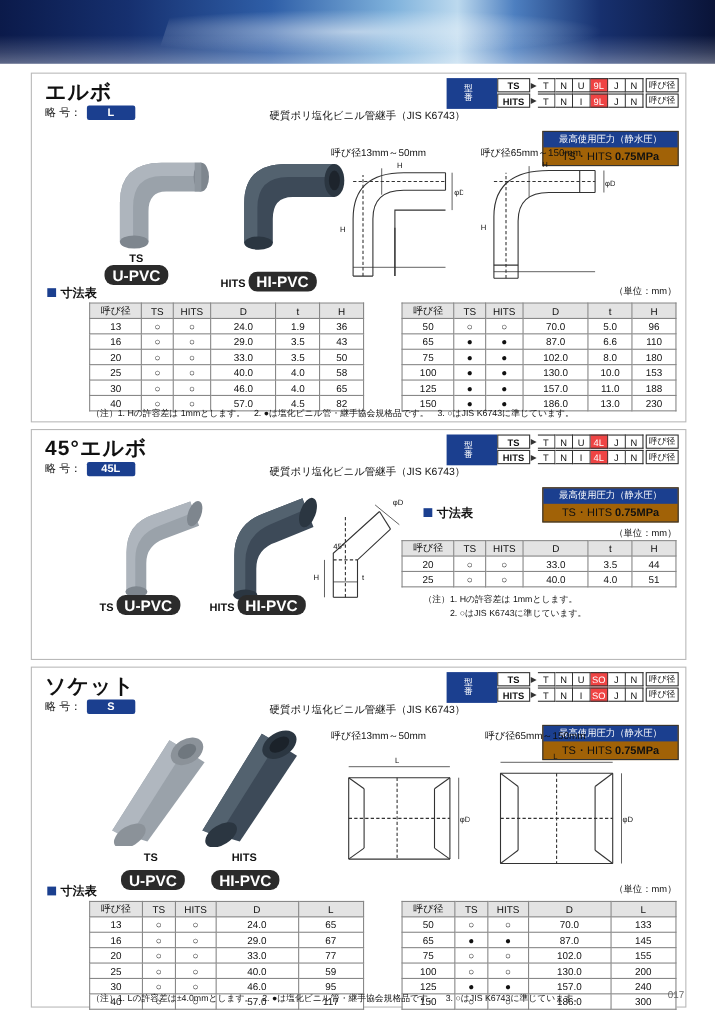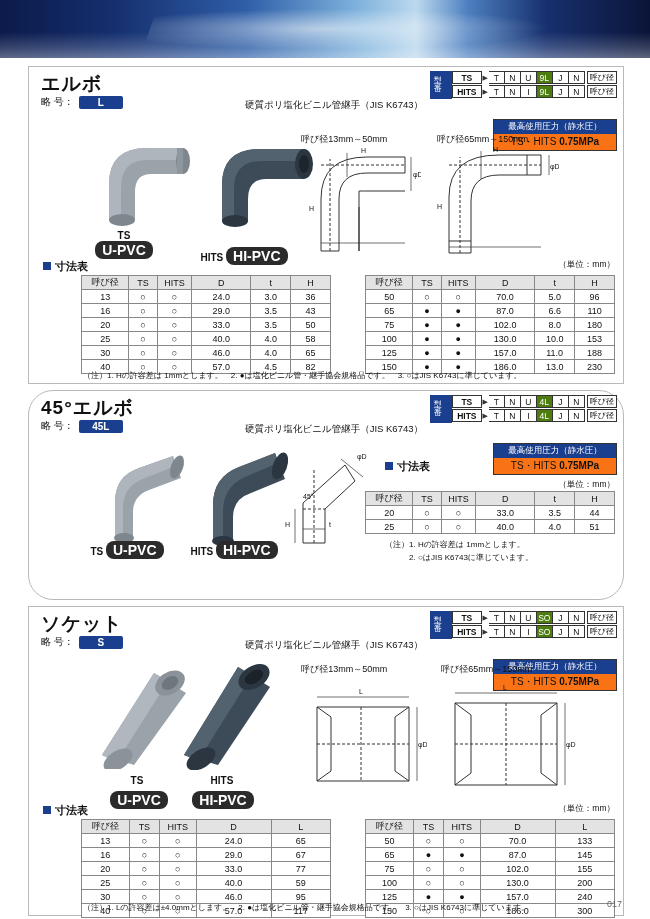--- a/index.html
+++ b/index.html
@@ -14,47 +14,47 @@
     overflow:hidden;}
   .banner:after{content:"";position:absolute;left:0;bottom:0;width:650px;height:26px;
     background:linear-gradient(180deg,rgba(255,255,255,0) 0%,rgba(255,255,255,.18) 60%,rgba(255,255,255,.34) 100%);}
   .banner .swish{position:absolute;top:6px;left:150px;width:430px;height:46px;
     background:radial-gradient(ellipse at 40% 50%,rgba(255,255,255,.55) 0%,rgba(255,255,255,0) 62%);
     transform:skewX(-18deg);}
   
   .page{position:absolute;left:0;top:58px;width:650px;height:861px;background:#fff;}
   .section{position:absolute;left:28px;width:594px;border:1px solid #b9b9b9;background:#fff;}
   .sec1{top:8px;height:316px;}
-  .sec2{top:332px;height:208px;border-radius:25px;}
+  .sec2{top:332px;height:208px;}
   .sec3{top:548px;height:308px;}
   
   .titlerow{position:relative;height:46px;}
   .bigtitle{position:absolute;left:12px;top:4px;font-size:19px;font-weight:bold;letter-spacing:1px;}
   .ryaku{position:absolute;left:12px;top:28px;font-size:10px;display:flex;align-items:center;gap:5px;}
   .ryaku .lbl{color:#111;}
   .ryaku .chip{display:inline-block;min-width:30px;text-align:center;background:#1b3f8f;color:#fff;
     font-weight:bold;font-size:10px;border-radius:2px;padding:1px 7px;}
   .jis{position:absolute;right:200px;top:32px;font-size:9.5px;color:#111;white-space:nowrap;}
   
   .codebox{position:absolute;right:6px;top:4px;display:flex;align-items:stretch;font-size:8px;}
   .codebox .katalbl{width:14px;background:#1b3f8f;color:#fff;font-size:8px;line-height:1.05;
-    display:flex;flex-direction:column;align-items:center;justify-content:center;padding:1px 4px;}
+    display:flex;flex-direction:column;align-items:center;justify-content:center;padding:1px 16px;}
   .coderows{display:flex;flex-direction:column;}
   .coderow{display:flex;align-items:center;height:13px;margin-bottom:1px;}
   .coderow .tag{width:30px;text-align:center;font-weight:bold;font-size:8.5px;border:1px solid #333;
     background:#fff;height:13px;line-height:12px;box-sizing:border-box;}
   .coderow .arrow{width:7px;text-align:center;font-size:7px;color:#333;}
   .coderow .cell{width:16px;text-align:center;font-size:8.5px;height:13px;line-height:12px;
     border:1px solid #333;border-left:none;box-sizing:border-box;background:#fff;}
   .coderow .cell:first-of-type{border-left:1px solid #333;}
-  .coderow .cell.dark{background:#4d7c0f;color:#fff;text-align:center;}
+  .coderow .cell.dark{background:#ef4444;color:#fff;text-align:center;}
   .coderow .yobi{margin-left:2px;font-size:8px;border:1px solid #333;padding:0 2px;height:13px;
     line-height:12px;box-sizing:border-box;background:#fff;}
   
-  .pbox{position:absolute;border:1px solid #333;background:#f97316;}
+  .pbox{position:absolute;border:1px solid #333;background:#a16207;}
   .pbox .ph{background:#1b3f8f;color:#fff;font-size:8.5px;text-align:center;padding:1px 4px;}
   .pbox .pv{font-size:10px;text-align:center;padding:1px 4px;white-space:nowrap;}
   .pbox .pv b{font-weight:bold;}
   
   .photo{position:absolute;}
   .cap{position:absolute;font-size:10px;font-weight:bold;text-align:center;}
   .badge{display:inline-block;border-radius:8px;color:#fff;font-size:14px;font-weight:bold;
     padding:1px 7px;}
   .badge.u{background:#2b2b2b;}
   .badge.h{background:#2b2b2b;}
@@ -222,21 +222,21 @@
       <th style="width:34px">HITS</th>
       <th style="width:60px">D</th>
       <th style="width:40px">t</th>
       <th style="width:40px">H</th>
     </tr>
     <tr>
             <td>13</td>
             <td class="dot">○</td>
             <td class="dot">○</td>
             <td>24.0</td>
-            <td>3.0</td>
+            <td>1.9</td>
             <td>36</td>
           </tr>
     <tr>
             <td>16</td>
             <td class="dot">○</td>
             <td class="dot">○</td>
             <td>29.0</td>
             <td>3.5</td>
             <td>43</td>
           </tr>

